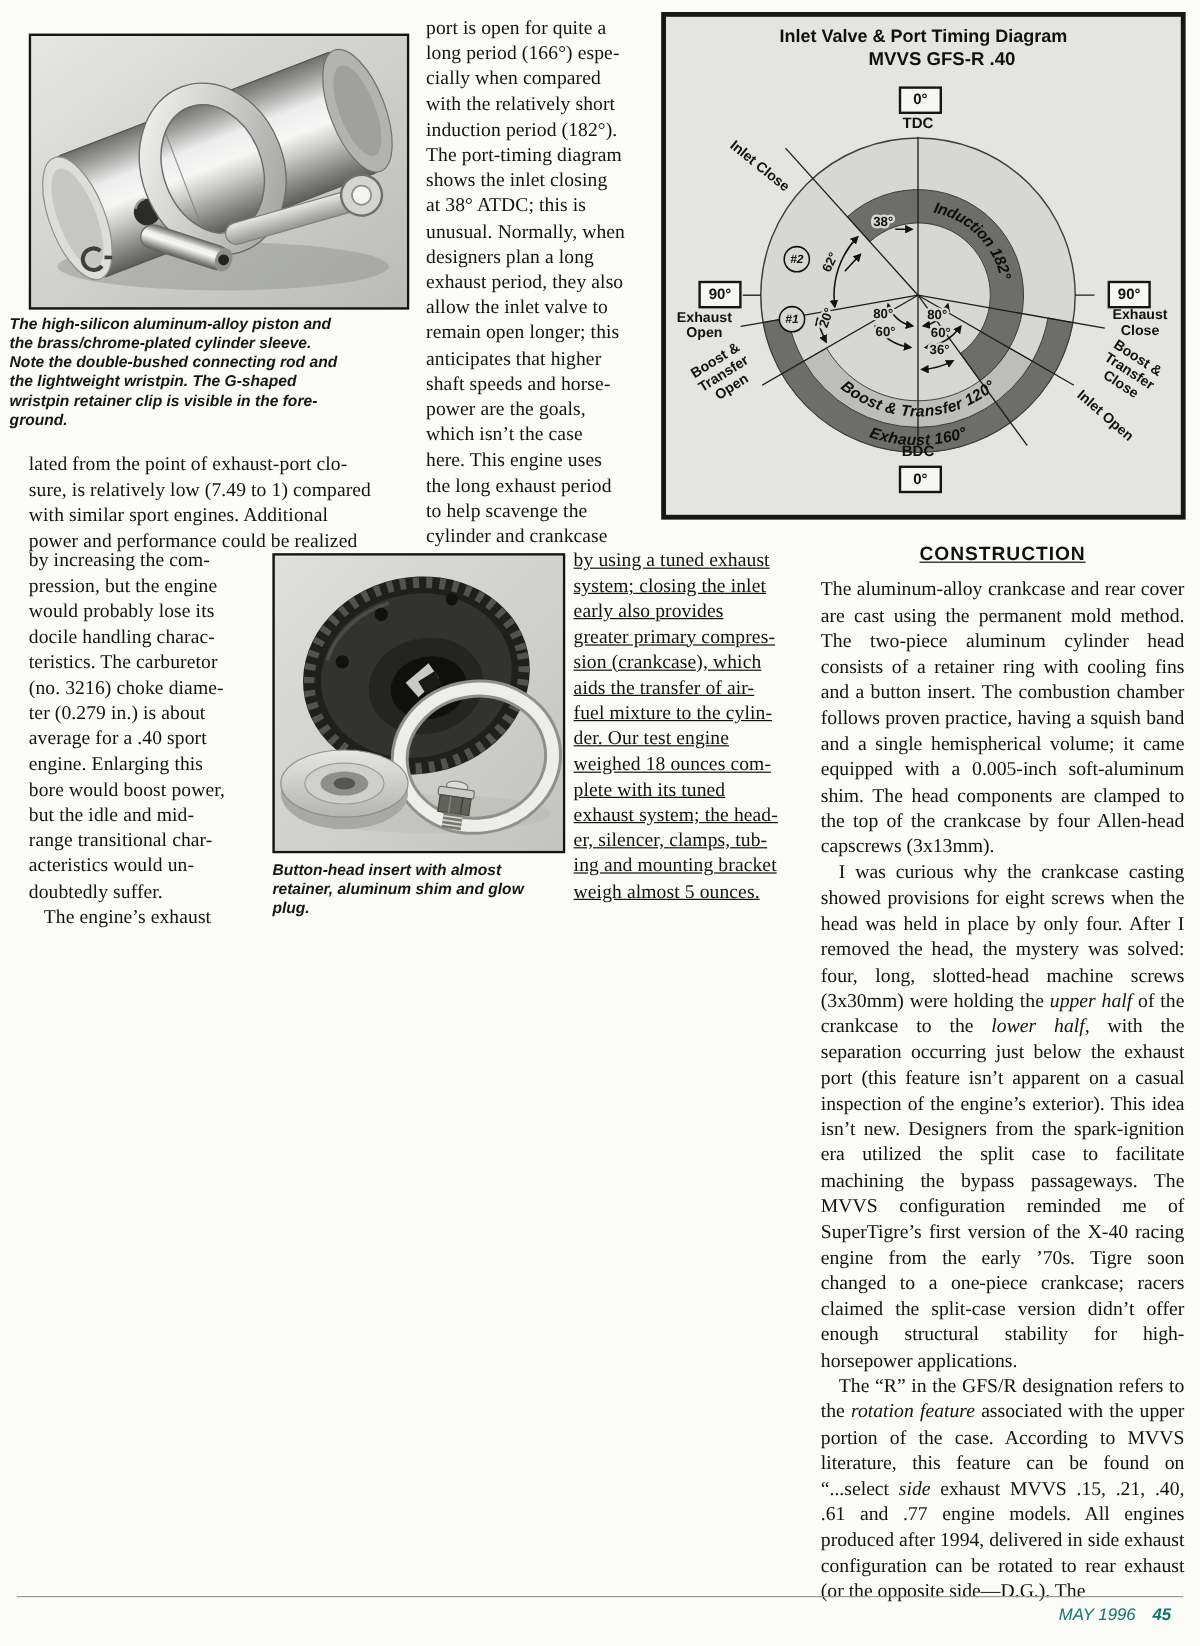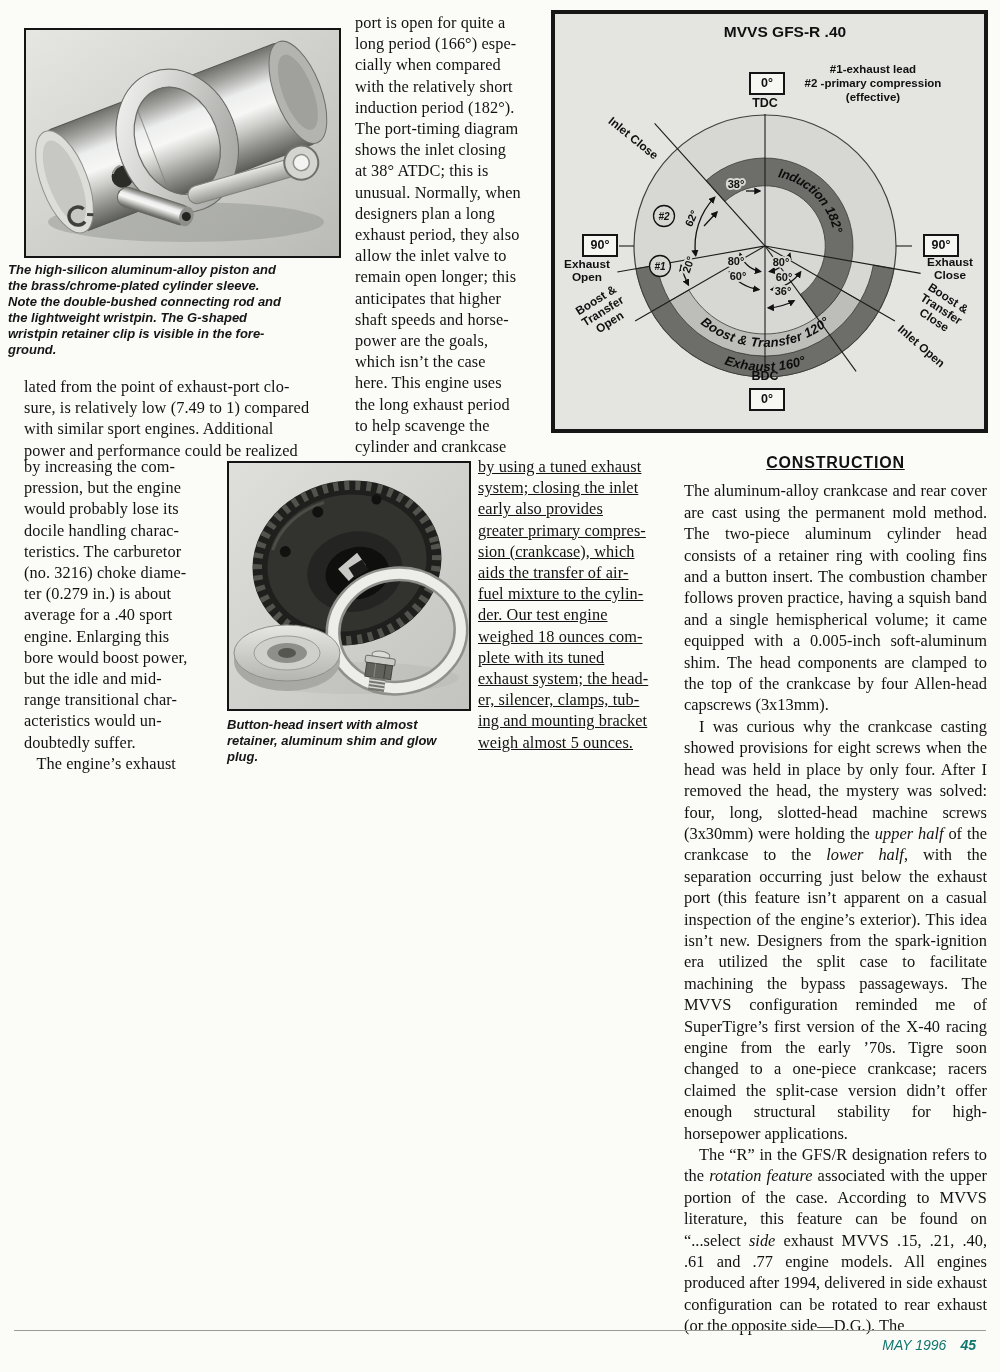--- a/index.html
+++ b/index.html
@@ -279,25 +279,23 @@
 
       <path id="indPath" d="M173,167.9 A74,74 0 0 1 274.1,269" fill="none"></path>
       <path id="boostPath" d="M130.5,287.6 A97,97 0 0 0 289.5,287.6" fill="none"></path>
       <path id="exhPath" d="M117.3,309.8 A121,121 0 0 0 302.7,309.8" fill="none"></path>
       <text class="ring-txt" dy="4"><textPath href="#indPath" startOffset="50%" text-anchor="middle">Induction 182°</textPath></text>
       <text class="ring-txt" dy="4"><textPath href="#boostPath" startOffset="50%" text-anchor="middle">Boost &amp; Transfer 120°</textPath></text>
       <text class="ring-txt" dy="4"><textPath href="#exhPath" startOffset="50%" text-anchor="middle">Exhaust 160°</textPath></text>
     </svg>
 
     <div class="dg-title">
+      <div class="t1">Inlet Valve &amp; Port Timing Diagram</div>
       <div class="t2">MVVS GFS-R .40</div>
     </div>
-    <div class="dg-legend">#1-exhaust lead
-#2 -primary compression
-(effective)</div>
 
     <div class="dg-box" style="left:194px; top:58px;">0°</div>
     <div class="dg-word" style="left:190px; top:82px;">TDC</div>
     <div class="dg-box" style="left:27px; top:220px;">90°</div>
     <div class="dg-box" style="left:368px; top:220px;">90°</div>
     <div class="dg-word" style="left:190px; top:355px;">BDC</div>
     <div class="dg-box" style="left:194px; top:374px;">0°</div>
 
     <div class="dg-lbl" style="left:30px; top:118px; width:96px; transform:rotate(39deg);">Inlet Close</div>
     <div class="dg-lbl" style="left:2px; top:244px; width:60px;">Exhaust

